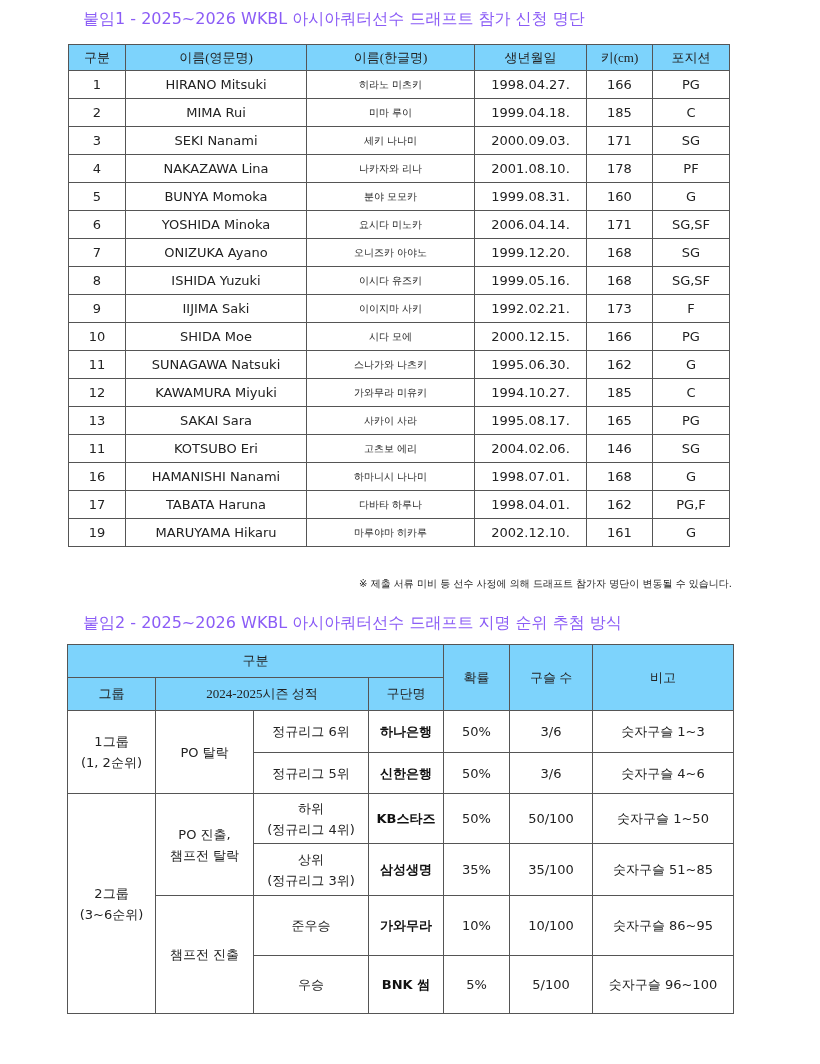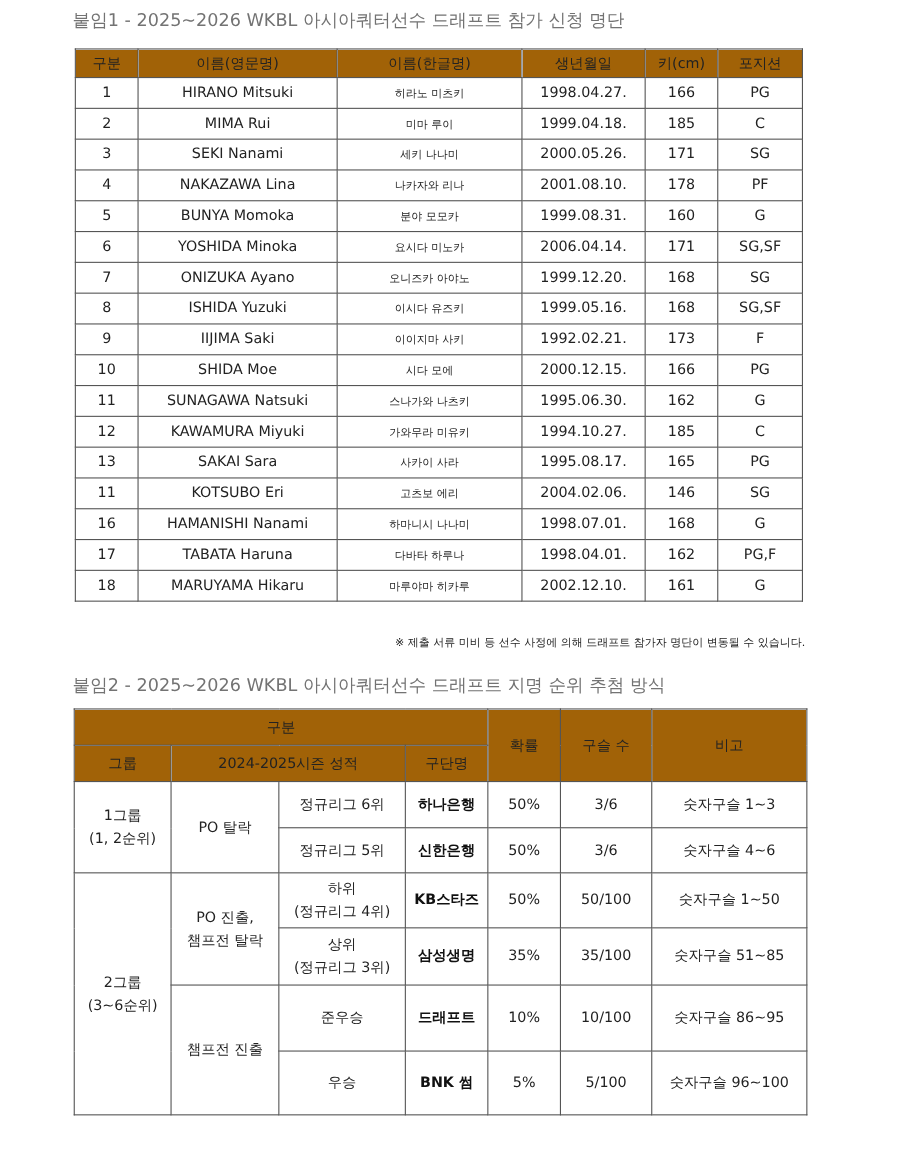--- a/index.html
+++ b/index.html
@@ -2,33 +2,33 @@
 <html><head>
 <meta charset="utf-8">
 <style>
   html, body { margin: 0; padding: 0; background: #ffffff; }
   body {
     width: 820px; height: 1064px; position: relative; overflow: hidden;
     font-family: "DejaVu Sans", "Liberation Sans", sans-serif;
     color: #222;
   }
   .title {
-    position: absolute; left: 66px; font-size: 16px; color: #737373;
+    position: absolute; left: 83px; font-size: 16px; color: #8b5cf6;
     letter-spacing: 0px; white-space: nowrap;
   }
   #title1 { top: 9px; }
   #title2 { top: 613px; }
 
   table { border-collapse: collapse; position: absolute; table-layout: fixed; }
   td, th {
     border: 1px solid #555; text-align: center; vertical-align: middle;
     font-weight: normal; padding: 0; font-size: 13px; color: #222;
     white-space: nowrap; overflow: hidden;
   }
-  th { background: #a16207; }
+  th { background: #7dd3fc; font-family: Liberation Serif, serif; }
   #roster { left: 68px; top: 44px; width: 661px; border: 1.5px solid #666; }
   #roster th { height: 25px; font-size: 13px; }
   #roster td { height: 27px; }
   .kname { font-size: 10px; }
 
   .note {
     position: absolute; top: 577px; right: 88px; font-size: 10px; color: #222;
     white-space: nowrap;
   }
 
@@ -75,21 +75,21 @@
         <td>MIMA Rui</td>
         <td class="kname">미마 루이</td>
         <td>1999.04.18.</td>
         <td>185</td>
         <td>C</td>
       </tr>
       <tr>
         <td>3</td>
         <td>SEKI Nanami</td>
         <td class="kname">세키 나나미</td>
-        <td>2000.05.26.</td>
+        <td>2000.09.03.</td>
         <td>171</td>
         <td>SG</td>
       </tr>
       <tr>
         <td>4</td>
         <td>NAKAZAWA Lina</td>
         <td class="kname">나카자와 리나</td>
         <td>2001.08.10.</td>
         <td>178</td>
         <td>PF</td>
@@ -184,21 +184,21 @@
       </tr>
       <tr>
         <td>17</td>
         <td>TABATA Haruna</td>
         <td class="kname">다바타 하루나</td>
         <td>1998.04.01.</td>
         <td>162</td>
         <td>PG,F</td>
       </tr>
       <tr>
-        <td>18</td>
+        <td>19</td>
         <td>MARUYAMA Hikaru</td>
         <td class="kname">마루야마 히카루</td>
         <td>2002.12.10.</td>
         <td>161</td>
         <td>G</td>
       </tr>
     </tbody>
 </table>
 
 <div class="note">※ 제출 서류 미비 등 선수 사정에 의해 드래프트 참가자 명단이 변동될 수 있습니다.</div>
@@ -282,21 +282,21 @@
       <td>35/100</td>
       <td>숫자구슬 51~85</td>
     </tr>
     <tr style="height:60px">
       <td rowspan="2">
         <div>챔프전 진출</div>
       </td>
       <td>
           <div>준우승</div>
         </td>
-      <td class="bold">드래프트</td>
+      <td class="bold">가와무라</td>
       <td>10%</td>
       <td>10/100</td>
       <td>숫자구슬 86~95</td>
     </tr>
     <tr style="height:58px">
       <td>
           <div>우승</div>
         </td>
       <td class="bold">BNK 썸</td>
       <td>5%</td>

